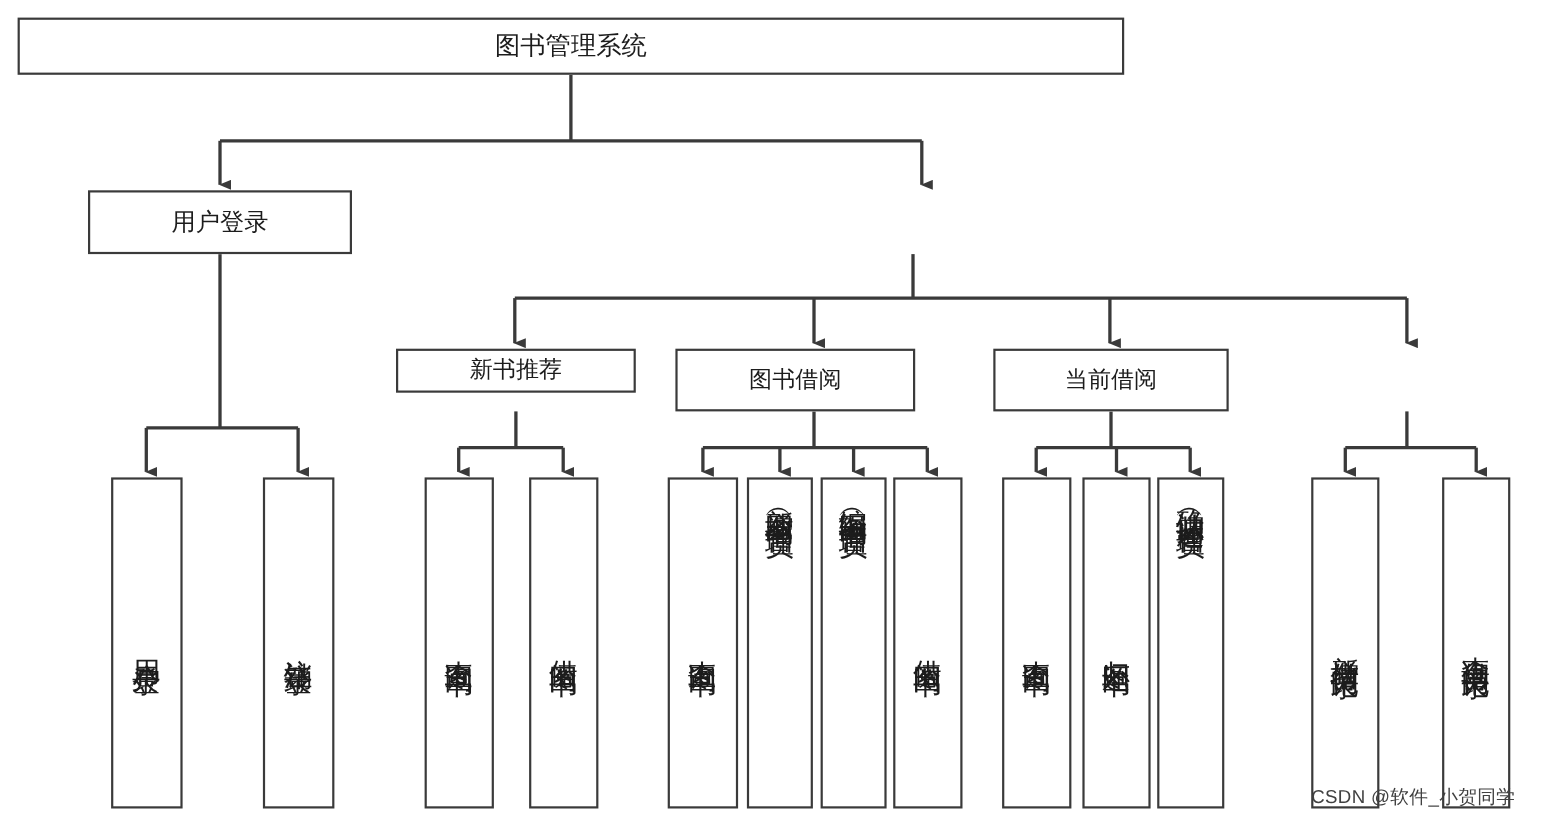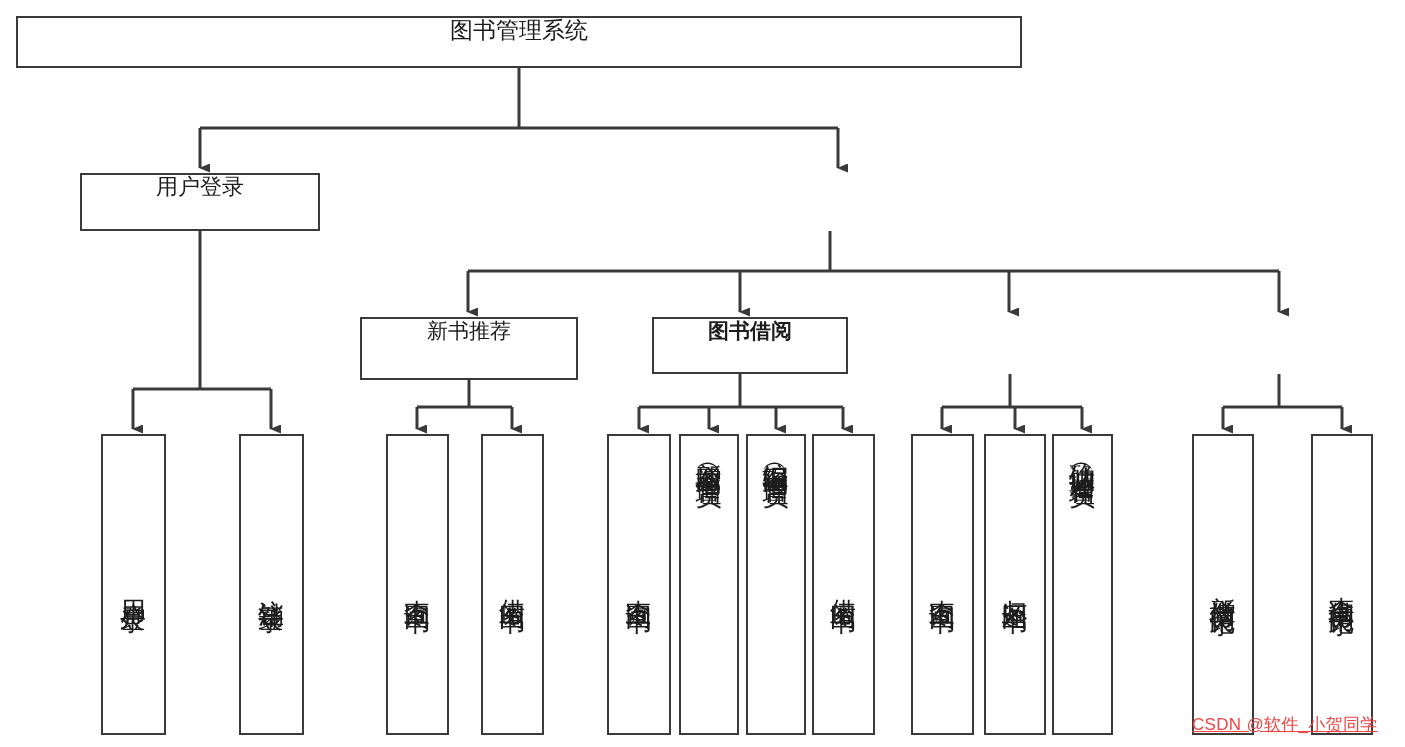--- a/index.html
+++ b/index.html
@@ -27,21 +27,21 @@
     width: 1405px;
     height: 747px;
     pointer-events: none;
   }
   .node {
     position: absolute;
     box-sizing: border-box;
     background: #ffffff;
     border: 2px solid #3a3a3a;
     display: flex;
-    align-items: flex-start;
+    align-items: center;
     justify-content: center;
     overflow: hidden;
   }
   .node .label {
     color: #1c1c1c;
     white-space: pre;
     text-align: center;
     line-height: 1.12;
   }
   .node-root .label { font-size: 23px; }
@@ -61,24 +61,23 @@
   }
   .node-leaf.center-v {
     align-items: center;
     padding-top: 0;
   }
   .watermark {
     position: absolute;
     left: 1192px;
     top: 713px;
     font-size: 17px;
-    color: #ef4444;
+    color: #404040;
     white-space: pre;
     letter-spacing: 0.3px;
-    text-decoration: underline;
   }
 </style>
 </head>
 <body>
 
 <div id="diagram-root">
 
   <svg class="connectors" viewBox="0 0 1405 747" xmlns="http://www.w3.org/2000/svg">
     <defs>
       <marker id="arrowhead" markerWidth="9" markerHeight="11" refX="4.5" refY="10" orient="auto" markerUnits="userSpaceOnUse">
@@ -133,25 +132,28 @@
   </svg>
 
   <div class="node node-root" style="left:16px; top:16px; width:1006px; height:52px;">
     <span class="label">图书管理系统</span>
   </div>
 
   <div class="node node-l1" style="left:80px; top:173px; width:240px; height:58px;">
     <span class="label">用户登录</span>
   </div>
 
-  <div class="node node-l2" style="left:360px; top:317px; width:218px; height:63px;">
+  <div class="node node-l2" style="left:360px; top:317px; width:218px; height:40px;">
     <span class="label">新书推荐</span>
   </div>
-  <div class="node node-l2" style="left:652px; top:317px; width:196px; height:57px;font-weight:bold;">
+  <div class="node node-l2" style="left:614px; top:317px; width:218px; height:57px;">
     <span class="label">图书借阅</span>
+  </div>
+  <div class="node node-l2" style="left:903px; top:317px; width:214px; height:57px;">
+    <span class="label">当前借阅</span>
   </div>
 
   <div class="node node-leaf center-v" style="left:101px; top:434px; width:65px; height:301px;">
     <span class="label">用户登录</span>
   </div>
   <div class="node node-leaf center-v" style="left:239px; top:434px; width:65px; height:301px;">
     <span class="label">注销登录</span>
   </div>
 
   <div class="node node-leaf center-v" style="left:386px; top:434px; width:63px; height:301px;">

